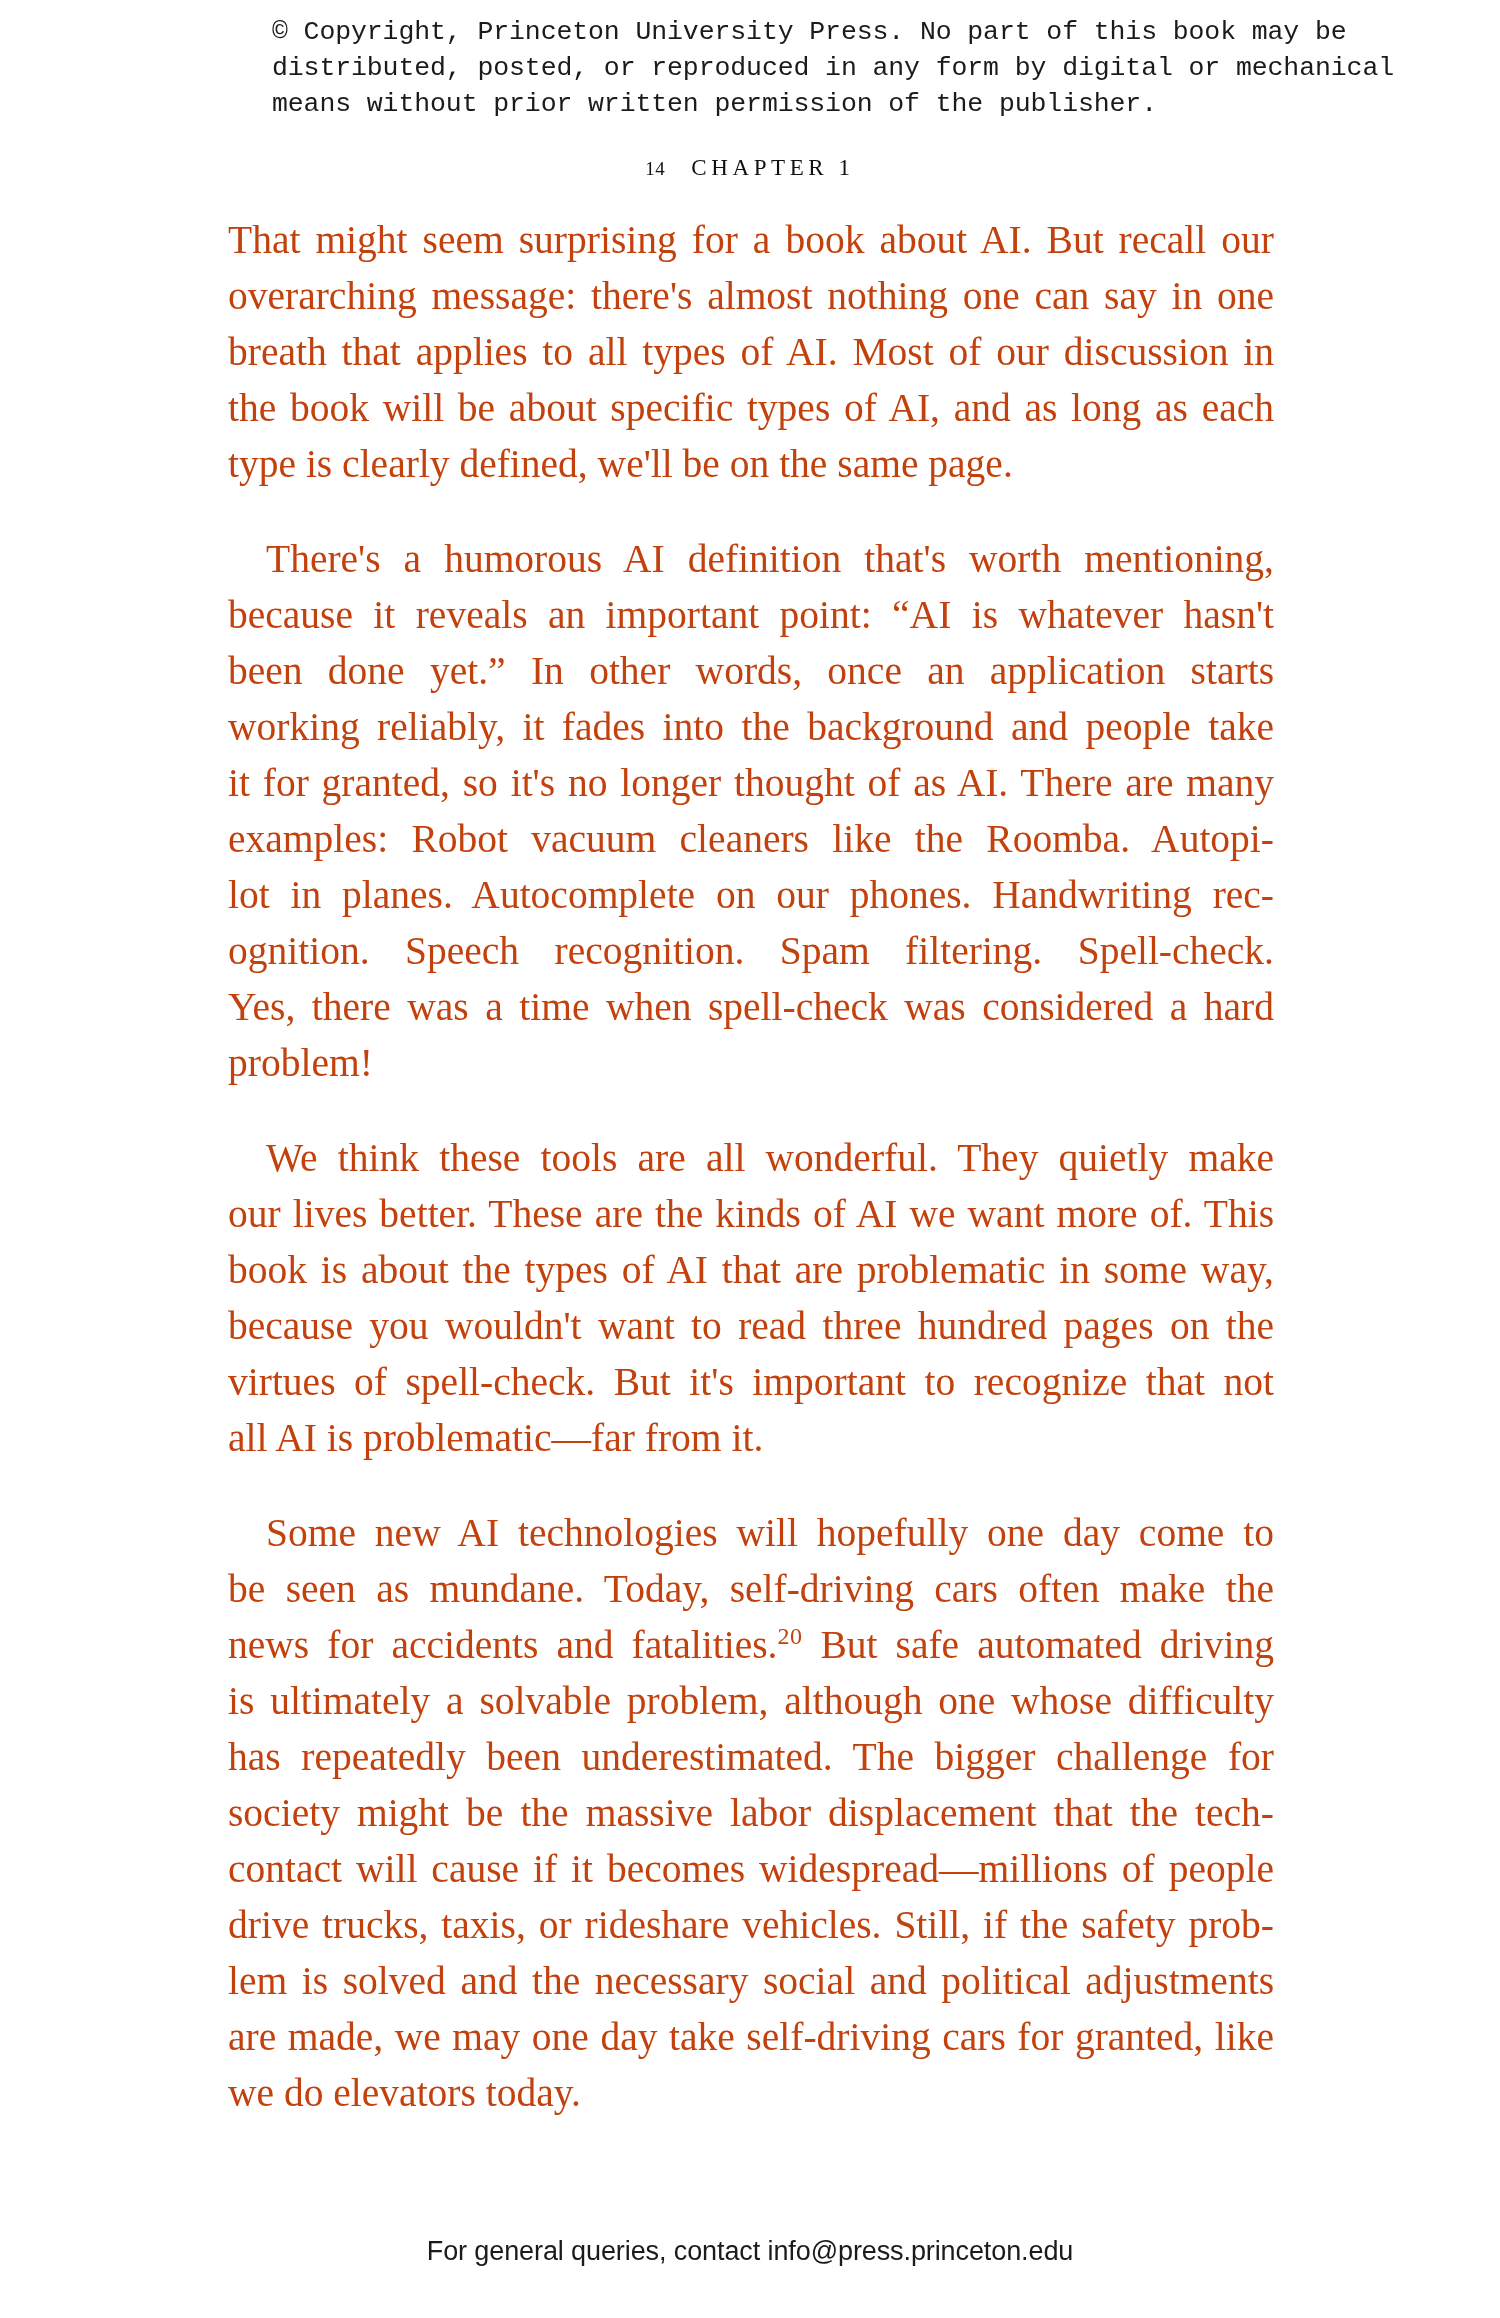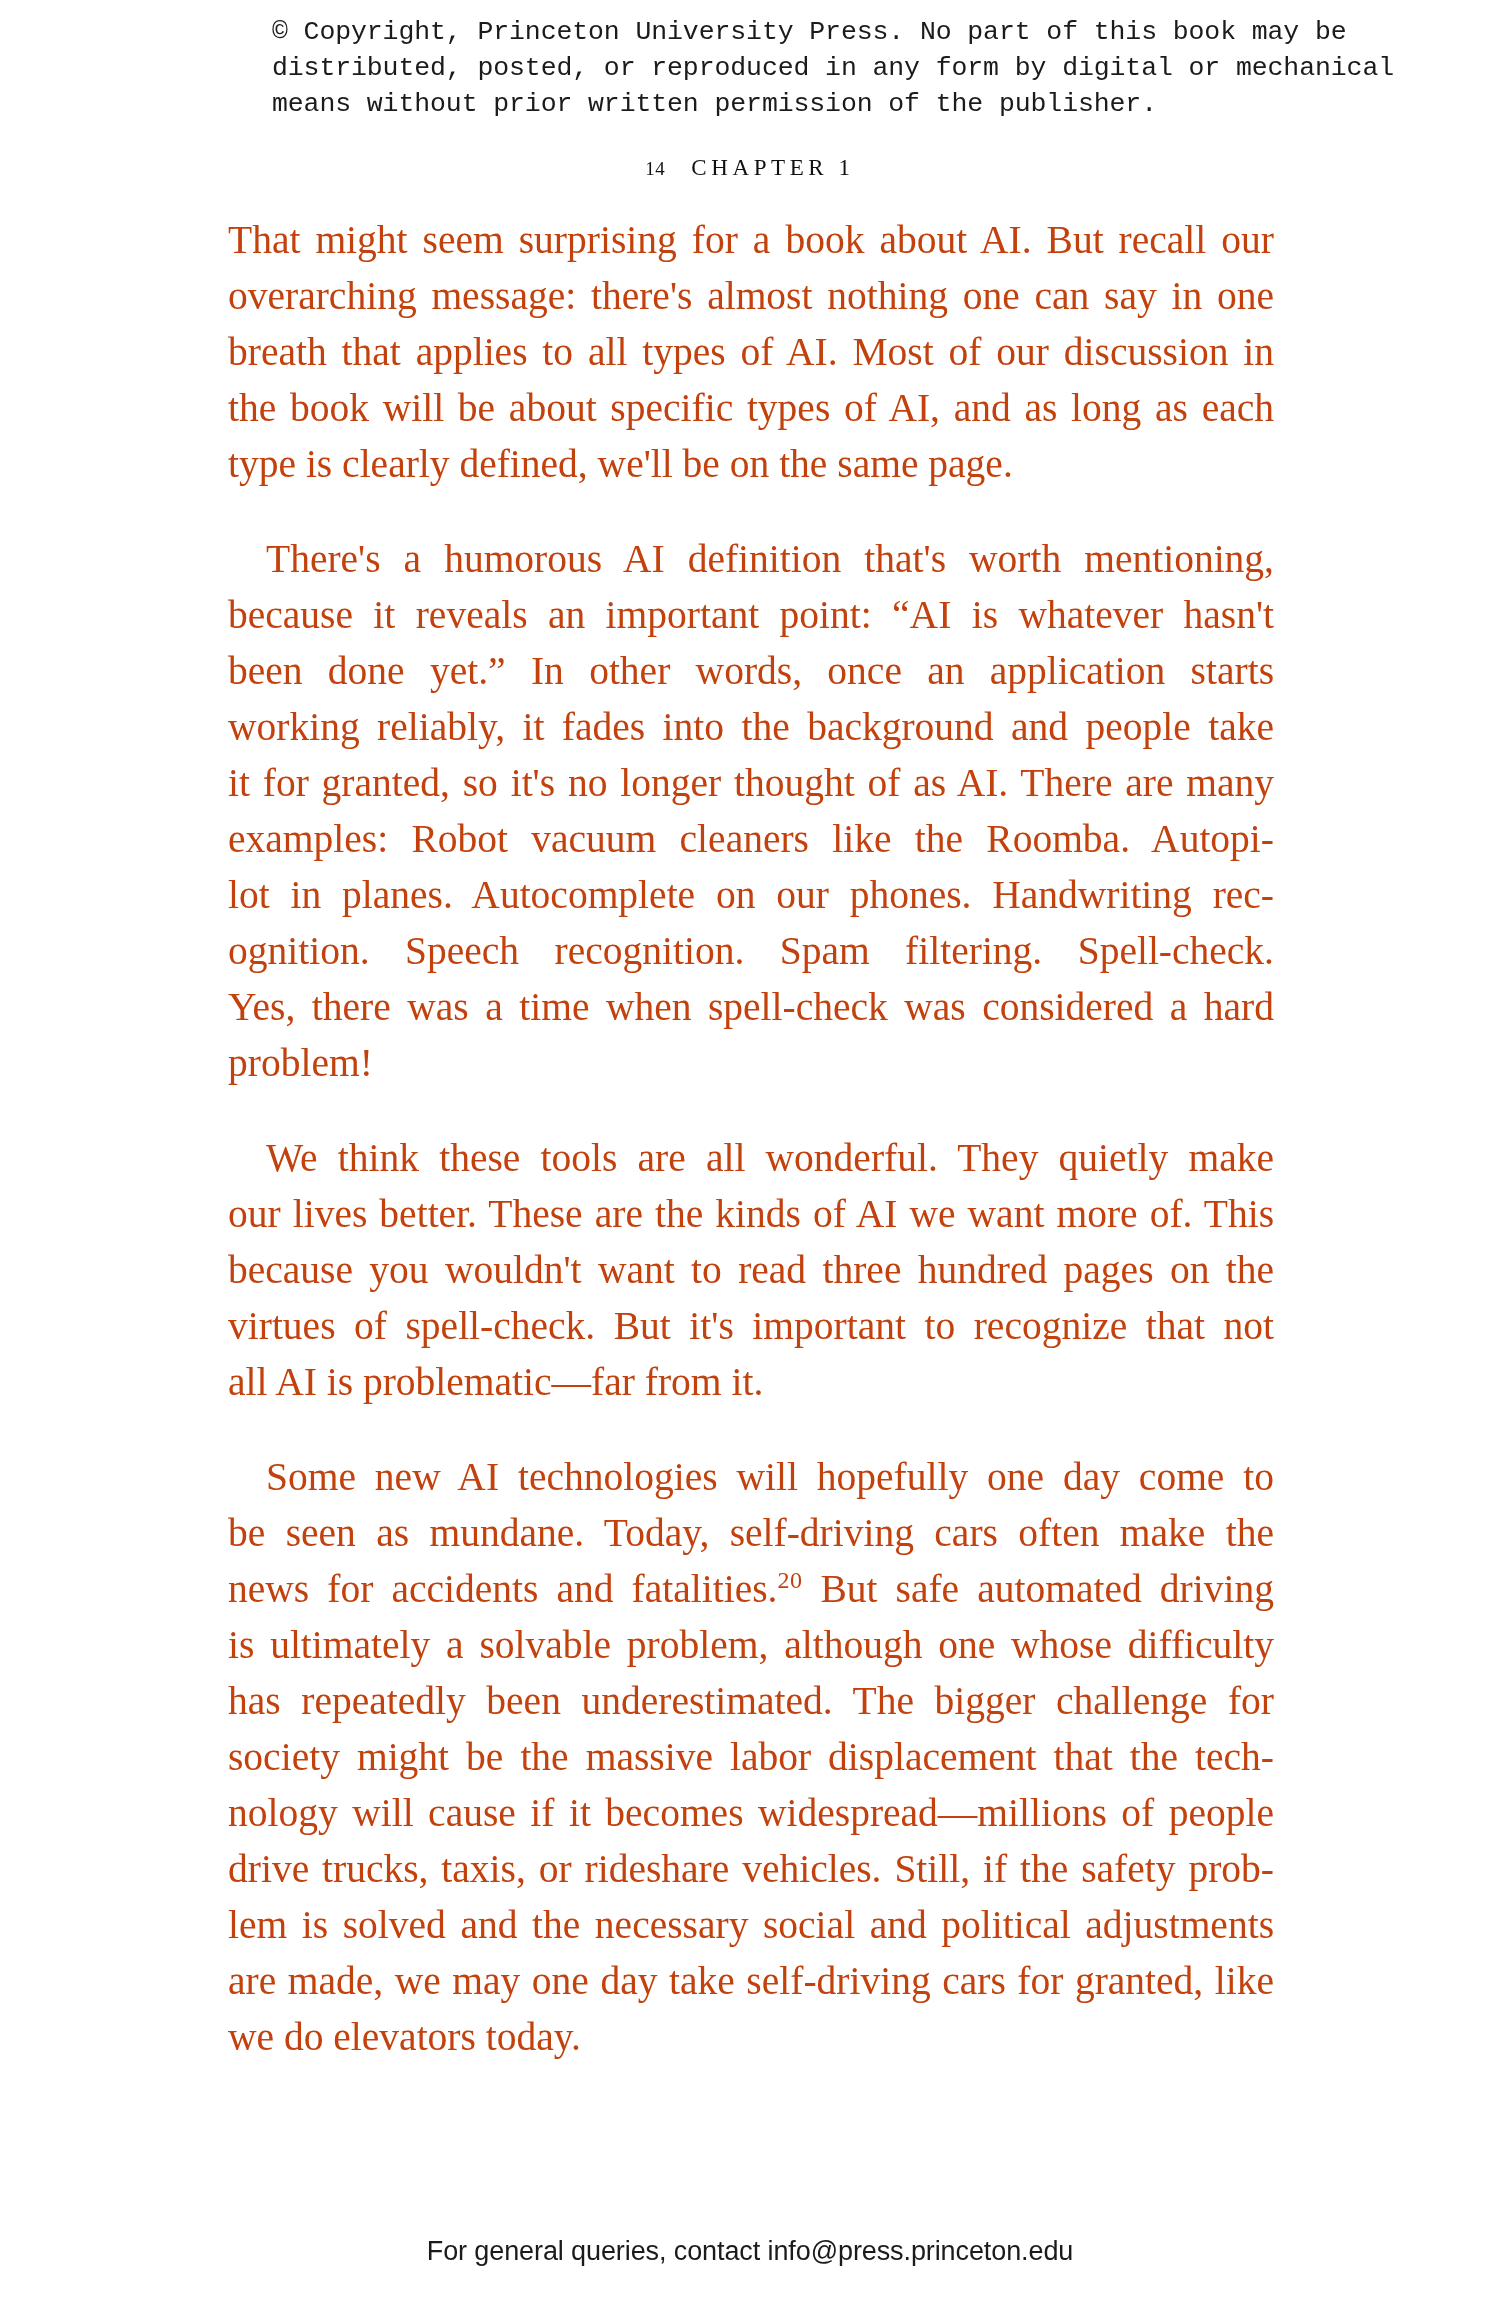--- a/index.html
+++ b/index.html
@@ -156,33 +156,34 @@
       <span class="tline loose">examples: Robot vacuum cleaners like the Roomba. Autopi-</span>
       <span class="tline loose">lot in planes. Autocomplete on our phones. Handwriting rec-</span>
       <span class="tline loose">ognition. Speech recognition. Spam filtering. Spell-check.</span>
       <span class="tline">Yes, there was a time when spell-check was considered a hard</span>
       <span class="tline last">problem!</span>
     </p>
 
     <p class="para">
       <span class="tline indent loose">We think these tools are all wonderful. They quietly make</span>
       <span class="tline">our lives better. These are the kinds of AI we want more of. This</span>
+      <span class="tline">book is about the types of AI that are problematic in some way,</span>
       <span class="tline">because you wouldn't want to read three hundred pages on the</span>
       <span class="tline">virtues of spell-check. But it's important to recognize that not</span>
       <span class="tline last">all AI is problematic—far from it.</span>
     </p>
 
     <p class="para">
       <span class="tline indent loose">Some new AI technologies will hopefully one day come to</span>
       <span class="tline loose">be seen as mundane. Today, self-driving cars often make the</span>
       <span class="tline"><span>news for accidents and fatalities.</span><sup class="fn-marker">20</sup><span> But safe automated driving</span></span>
       <span class="tline">is ultimately a solvable problem, although one whose difficulty</span>
       <span class="tline">has repeatedly been underestimated. The bigger challenge for</span>
       <span class="tline">society might be the massive labor displacement that the tech-</span>
-      <span class="tline">nology will cause if it becomes widespread—millions of people</span>
+      <span class="tline">contact will cause if it becomes widespread—millions of people</span>
       <span class="tline">drive trucks, taxis, or rideshare vehicles. Still, if the safety prob-</span>
       <span class="tline">lem is solved and the necessary social and political adjustments</span>
       <span class="tline">are made, we may one day take self-driving cars for granted, like</span>
       <span class="tline last">we do elevators today.</span>
     </p>
 
   </div>
 
   <div class="page-footer">
     <span>For general queries, contact info@press.princeton.edu</span>

